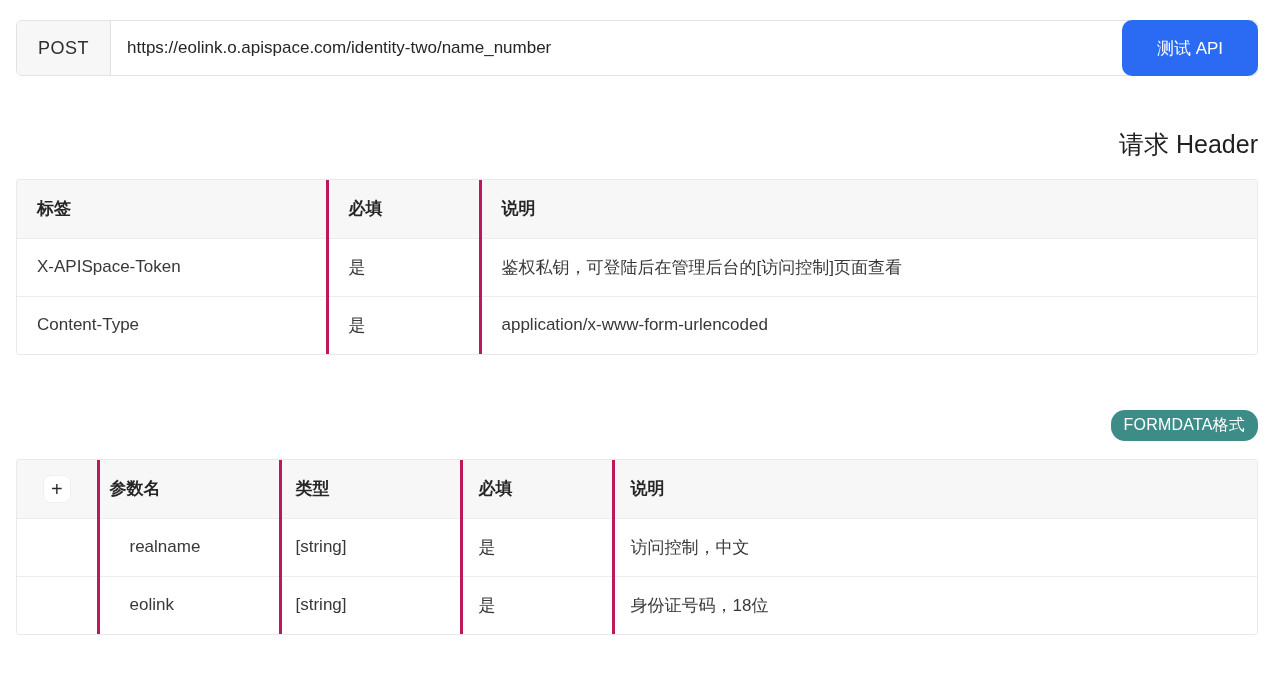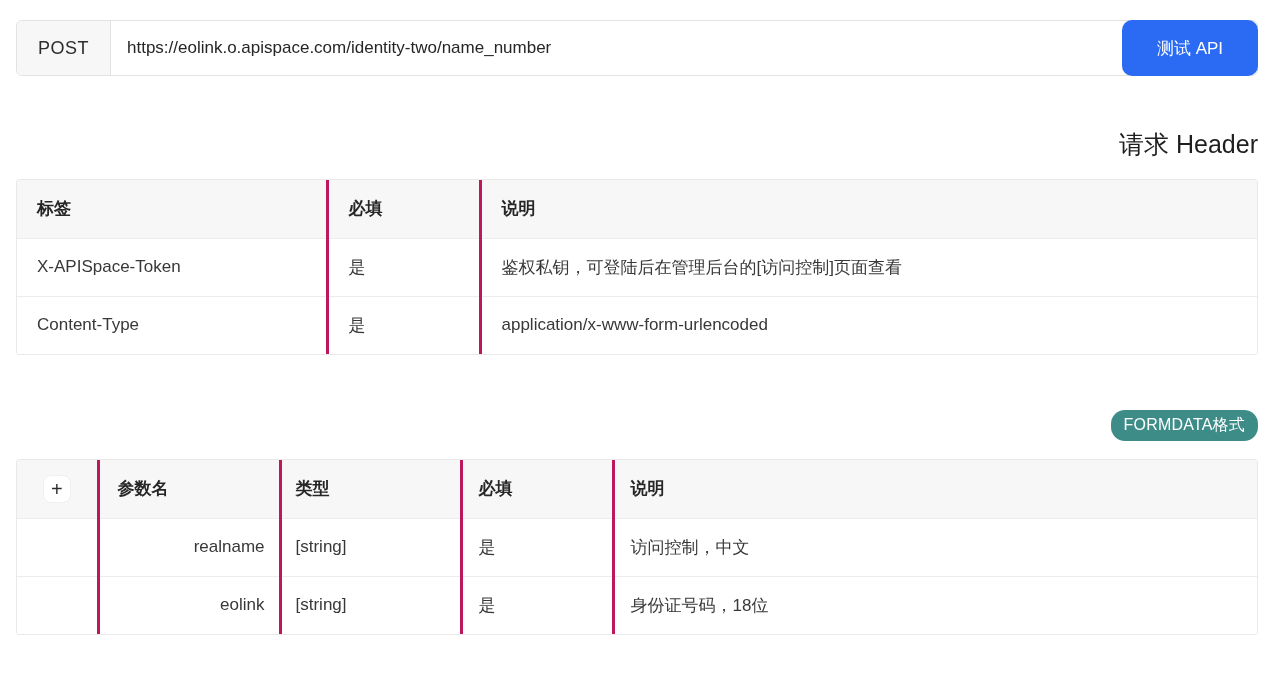--- a/index.html
+++ b/index.html
@@ -128,22 +128,22 @@
   tbody tr { border-top: 1px solid #ececec; }
   .col-border { border-left: 3px solid #be185d; }
 
   
   .htbl-col1 { width: 310px; padding-left: 20px; }
   .htbl-col2 { width: 153px; padding-left: 20px; }
   .htbl-col3 { padding-left: 20px; }
 
   
   .btbl-col0 { width: 81px; text-align: center; padding: 0; }
-  .btbl-col1 { width: 182px; padding-left: 18px; }
-  .btbl-col1-cell { width: 182px; padding-left: 30px; text-align: right; }
+  .btbl-col1 { width: 182px; padding-left: 10px; }
+  .btbl-col1-cell { width: 182px; padding-left: 30px; }
   .btbl-col2 { width: 181px; }
   .btbl-col3 { width: 152px; padding-left: 16px; }
   .btbl-col4 { padding-left: 16px; }
 
   .add-btn {
     display: inline-flex;
     align-items: center;
     justify-content: center;
     width: 28px;
     height: 28px;

